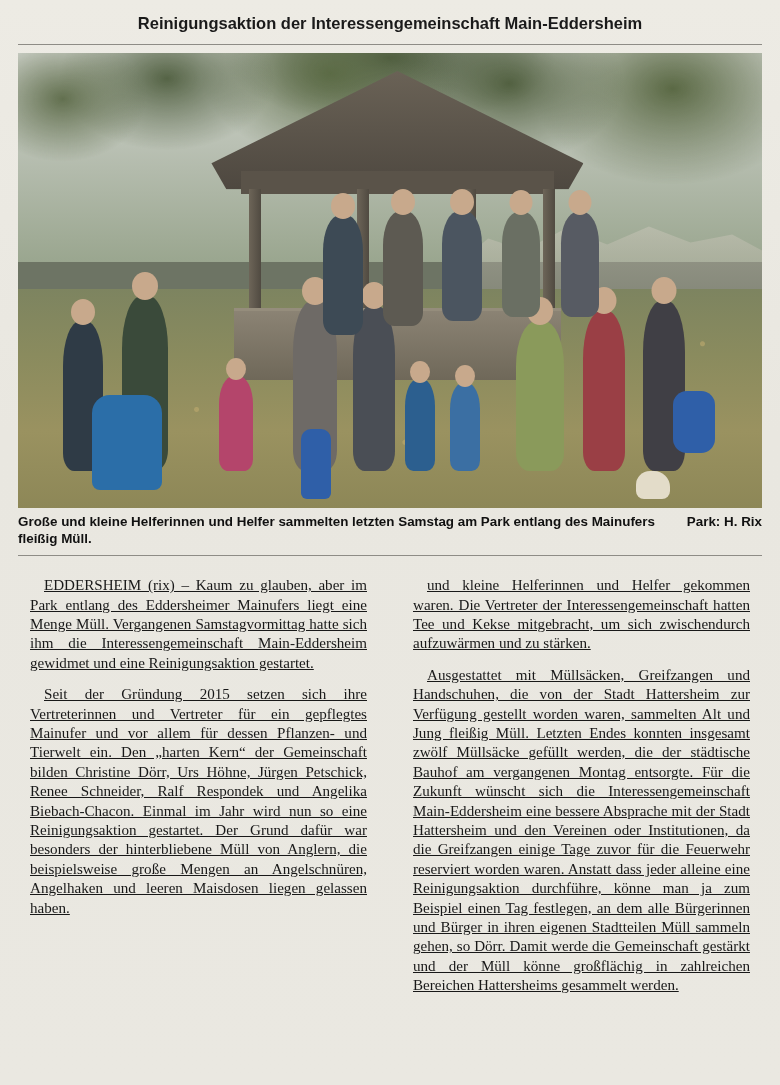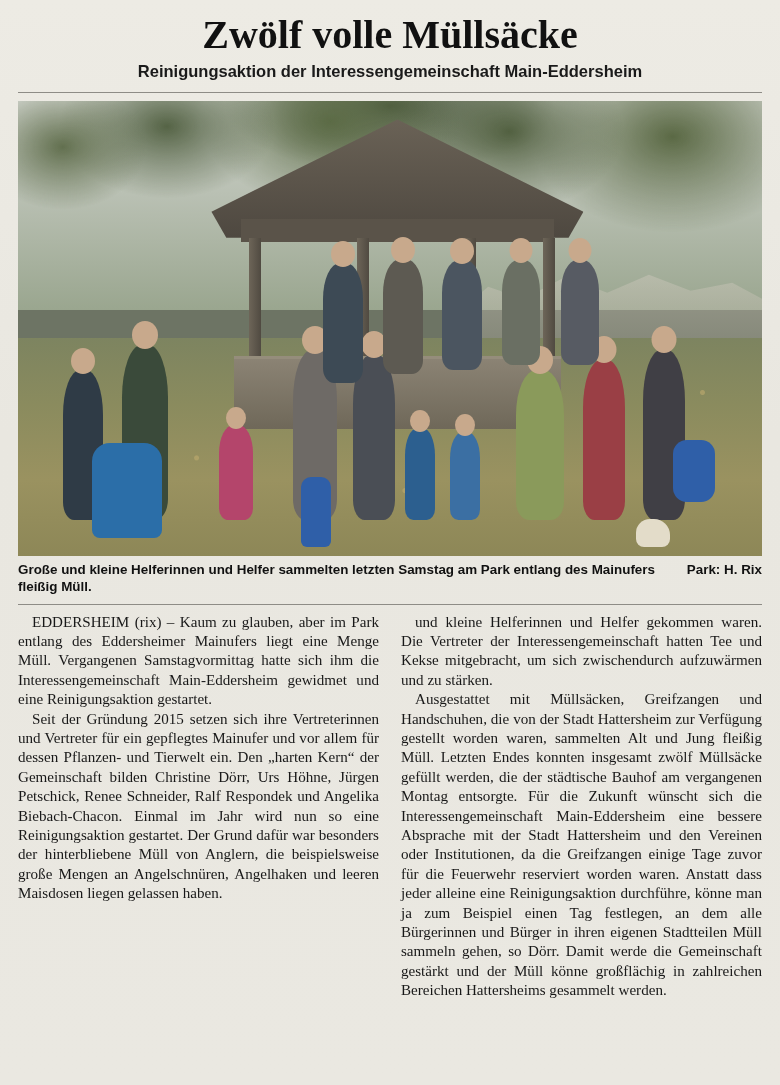--- a/index.html
+++ b/index.html
@@ -184,32 +184,31 @@
   .col {
     width: 361px;
     font-family: "Liberation Serif", serif;
     font-size: 15.1px;
     line-height: 1.285;
     text-align: justify;
     text-justify: inter-word;
     hyphens: auto;
     color: #181818;
   }
-  .col p { margin: 0; text-indent: 14px; }
+  .col p { margin: 12px; text-indent: 14px; text-decoration: underline; }
   .col p.first { text-indent: 14px; }
   @media print { body { background: #fff; } }
 </style>
 </head>
 <body>
 
 <div class="page">
 
 
   <div class="masthead">
-    <h1 class="headline">Zwölf volle Müllsäcke</h1>
     <h2 class="subhead">Reinigungsaktion der Interessengemeinschaft Main-Eddersheim</h2>
     <div class="rule"></div>
   </div>
 
   <div class="photo-wrap">
     <div class="photo">
       <div class="sky"></div>
       <div class="trees"></div>
       <div class="far-buildings"></div>
       <div class="ground"></div>

